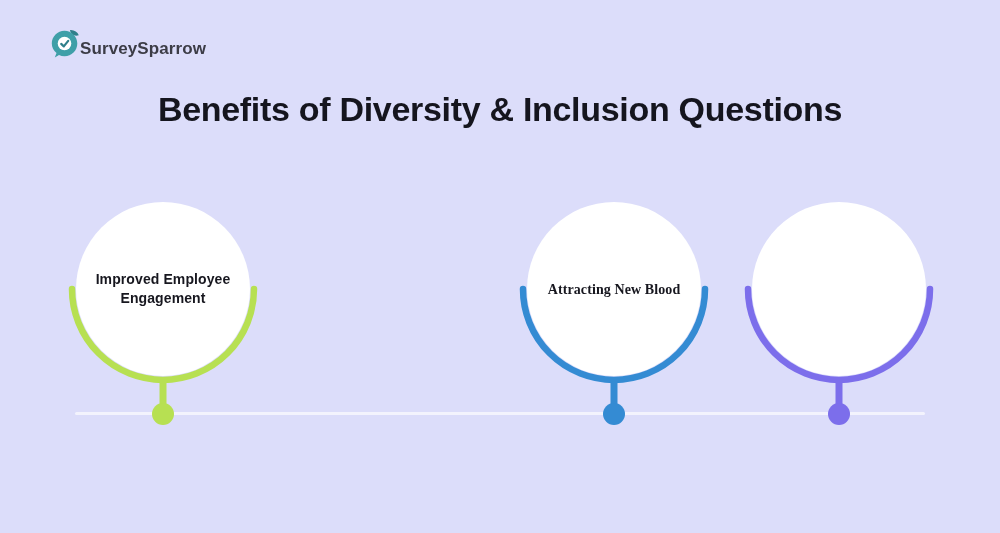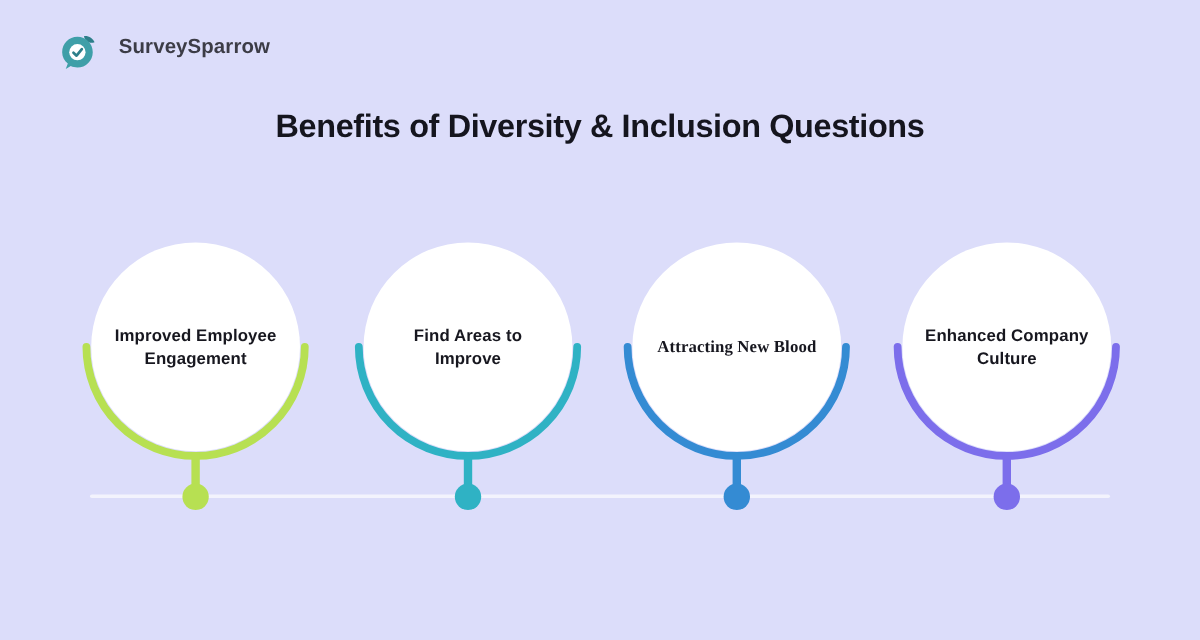--- a/index.html
+++ b/index.html
@@ -15,39 +15,39 @@
     height: 533px;
     background: #DCDDFA;
   }
 
   
   .brand {
     position: absolute;
     left: 50px;
     top: 29px;
     display: flex;
-    align-items: flex-start;
-    gap: 19px;
+    align-items: flex-end;
+    gap: 0;
   }
   .brand-icon svg { display: block; }
   .brand-name {
     font-size: 17px;
     font-weight: 700;
     color: #3C3C46;
     letter-spacing: 0.1px;
   }
 
   
   .title {
     position: absolute;
     left: 0;
     right: 0;
     top: 90px;
     text-align: center;
-    font-size: 27px;
+    font-size: 34px;
     font-weight: 700;
     color: #15151E;
     letter-spacing: -0.3px;
   }
 
   
   .timeline {
     position: absolute;
     left: 0;
     top: 0;
@@ -135,50 +135,36 @@
         <circle class="disc" cx="100" cy="88" r="87"></circle>
         <path class="arc" d="M 9 88 A 91 91 0 0 0 191 88" stroke="#B7E052"></path>
         <line class="stem" x1="100" y1="176" x2="100" y2="212" stroke="#B7E052"></line>
         <circle cx="100" cy="213" r="11" fill="#B7E052"></circle>
       </svg>
       <div class="label-wrap">
         <span class="label-text">Improved Employee Engagement</span>
       </div>
     </div>
 
-    <div class="item item-2">
-      <svg class="bubble" viewBox="0 0 200 232">
-        <circle class="disc" cx="100" cy="88" r="87"></circle>
-        <path class="arc" d="M 9 88 A 91 91 0 0 0 191 88" stroke="#2FB2C4"></path>
-        <line class="stem" x1="100" y1="176" x2="100" y2="212" stroke="#2FB2C4"></line>
-        <circle cx="100" cy="213" r="11" fill="#2FB2C4"></circle>
-      </svg>
-      <div class="label-wrap">
-        <span class="label-text">Find Areas to Improve</span>
-      </div>
-    </div>
 
     <div class="item item-3">
       <svg class="bubble" viewBox="0 0 200 232">
         <circle class="disc" cx="100" cy="88" r="87"></circle>
         <path class="arc" d="M 9 88 A 91 91 0 0 0 191 88" stroke="#348BD3"></path>
         <line class="stem" x1="100" y1="176" x2="100" y2="212" stroke="#348BD3"></line>
         <circle cx="100" cy="213" r="11" fill="#348BD3"></circle>
       </svg>
       <div class="label-wrap">
         <span class="label-text">Attracting New Blood</span>
       </div>
     </div>
 
     <div class="item item-4">
       <svg class="bubble" viewBox="0 0 200 232">
         <circle class="disc" cx="100" cy="88" r="87"></circle>
         <path class="arc" d="M 9 88 A 91 91 0 0 0 191 88" stroke="#7C6EEB"></path>
         <line class="stem" x1="100" y1="176" x2="100" y2="212" stroke="#7C6EEB"></line>
         <circle cx="100" cy="213" r="11" fill="#7C6EEB"></circle>
       </svg>
-      <div class="label-wrap">
-        <span class="label-text">Enhanced Company Culture</span>
-      </div>
     </div>
 
   </div>
 </div>
 
 </body></html>

